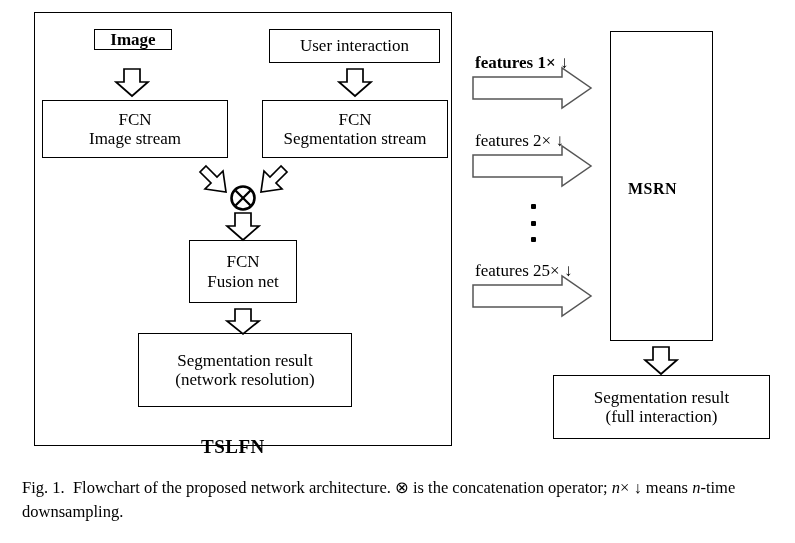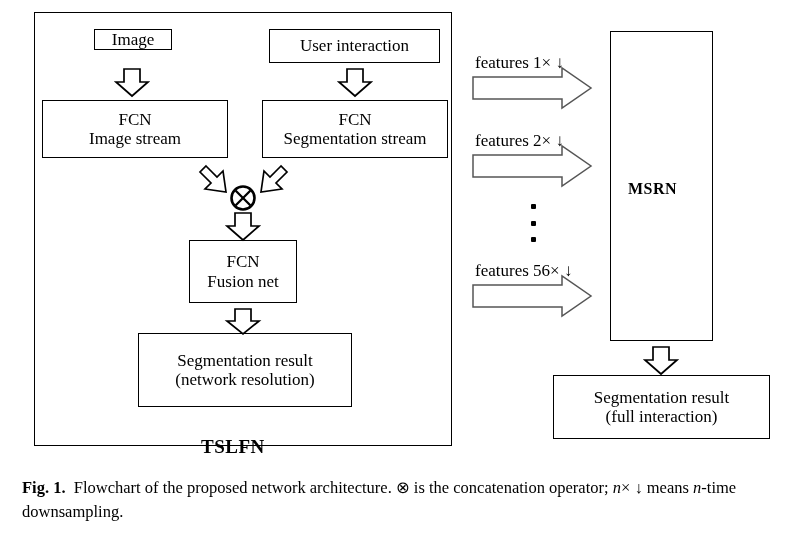--- a/index.html
+++ b/index.html
@@ -41,37 +41,37 @@
   
   #vec{position:absolute;left:0;top:0;width:795px;height:543px;pointer-events:none;}
   
   #caption{
     position:absolute;
     left:22px; top:476px; width:758px;
     font-size:16.5px;
     line-height:1.45;
     text-align:left;
   }
-  #caption .figno{font-weight:bold;}
+  #caption .figno{font-weight:normal;}
   #caption .ital{font-style:italic;}
   .dots{
     position:absolute;
     display:flex;flex-direction:column;align-items:center;
     justify-content:space-between;
   }
   .dots i{display:block;width:5px;height:5px;background:#000;border-radius:1px;}
 </style>
 </head>
 <body>
 
 <div id="page">
 
   <div class="container" style="left:34px;top:12px;width:418px;height:434px;"></div>
 
-  <div class="box" style="left:94px;top:29px;width:78px;height:21px;">
+  <div class="box" style="left:94px;top:29px;width:78px;height:21px;font-weight:bold;">
     <span class="ln">Image</span>
   </div>
 
   <div class="box" style="left:269px;top:29px;width:171px;height:34px;">
     <span class="ln">User interaction</span>
   </div>
 
   <div class="box" style="left:42px;top:100px;width:186px;height:58px;">
     <span class="ln">FCN</span>
     <span class="ln">Image stream</span>
@@ -87,25 +87,25 @@
     <span class="ln">Fusion net</span>
   </div>
 
   <div class="box" style="left:138px;top:333px;width:214px;height:74px;">
     <span class="ln">Segmentation result</span>
     <span class="ln">(network resolution)</span>
   </div>
 
   <div class="plainlabel bold" style="left:201px;top:436px;font-size:19px;letter-spacing:0.5px;">TSLFN</div>
 
-  <div class="plainlabel" style="left:475px;top:53px;">features 1× ↓</div>
+  <div class="plainlabel" style="left:475px;top:53px;font-weight:bold;">features 1× ↓</div>
 
   <div class="plainlabel" style="left:475px;top:131px;">features 2× ↓</div>
 
-  <div class="plainlabel" style="left:475px;top:261px;">features 56× ↓</div>
+  <div class="plainlabel" style="left:475px;top:261px;">features 25× ↓</div>
 
   <div class="dots" style="left:530px;top:204px;width:6px;height:38px;">
     <i></i>
       <i></i>
       <i></i>
   </div>
 
   <div class="container" style="left:610px;top:31px;width:103px;height:310px;"></div>
   <div class="plainlabel bold" style="left:628px;top:180px;font-size:16px;letter-spacing:0.5px;">MSRN</div>
 

